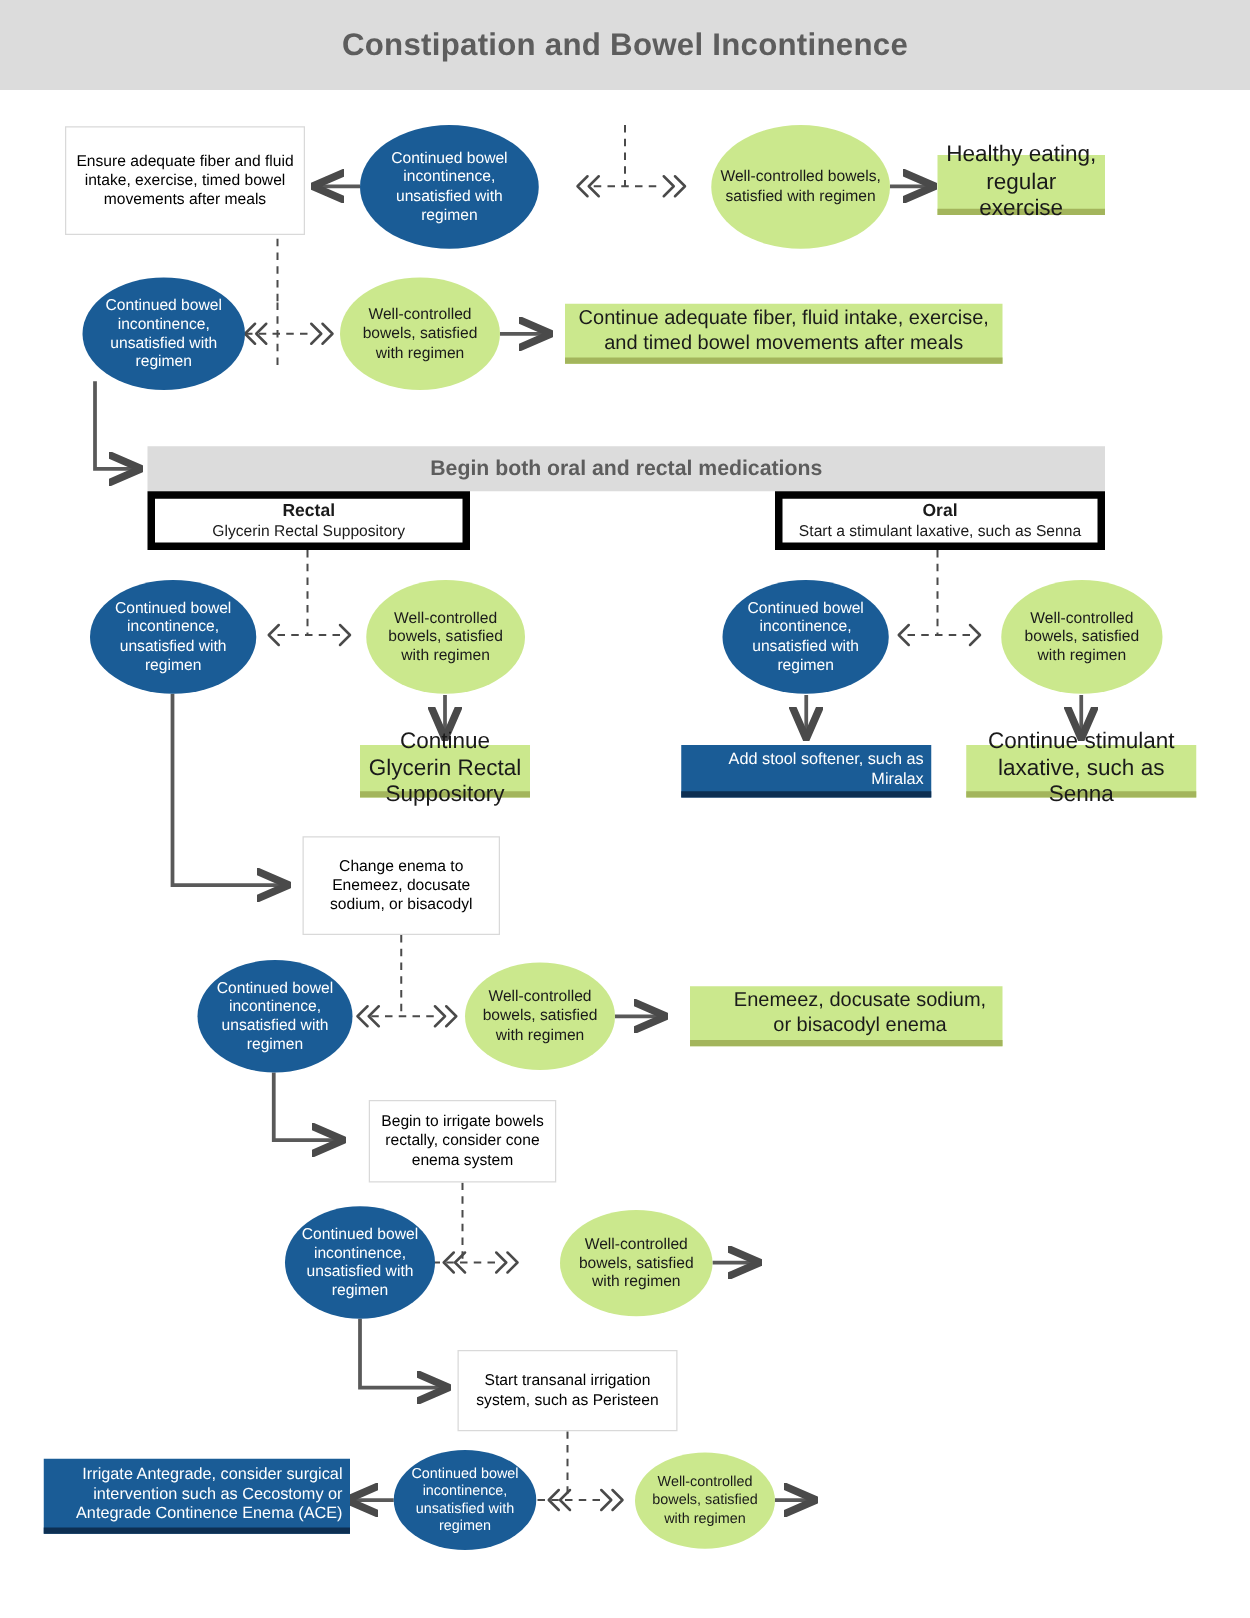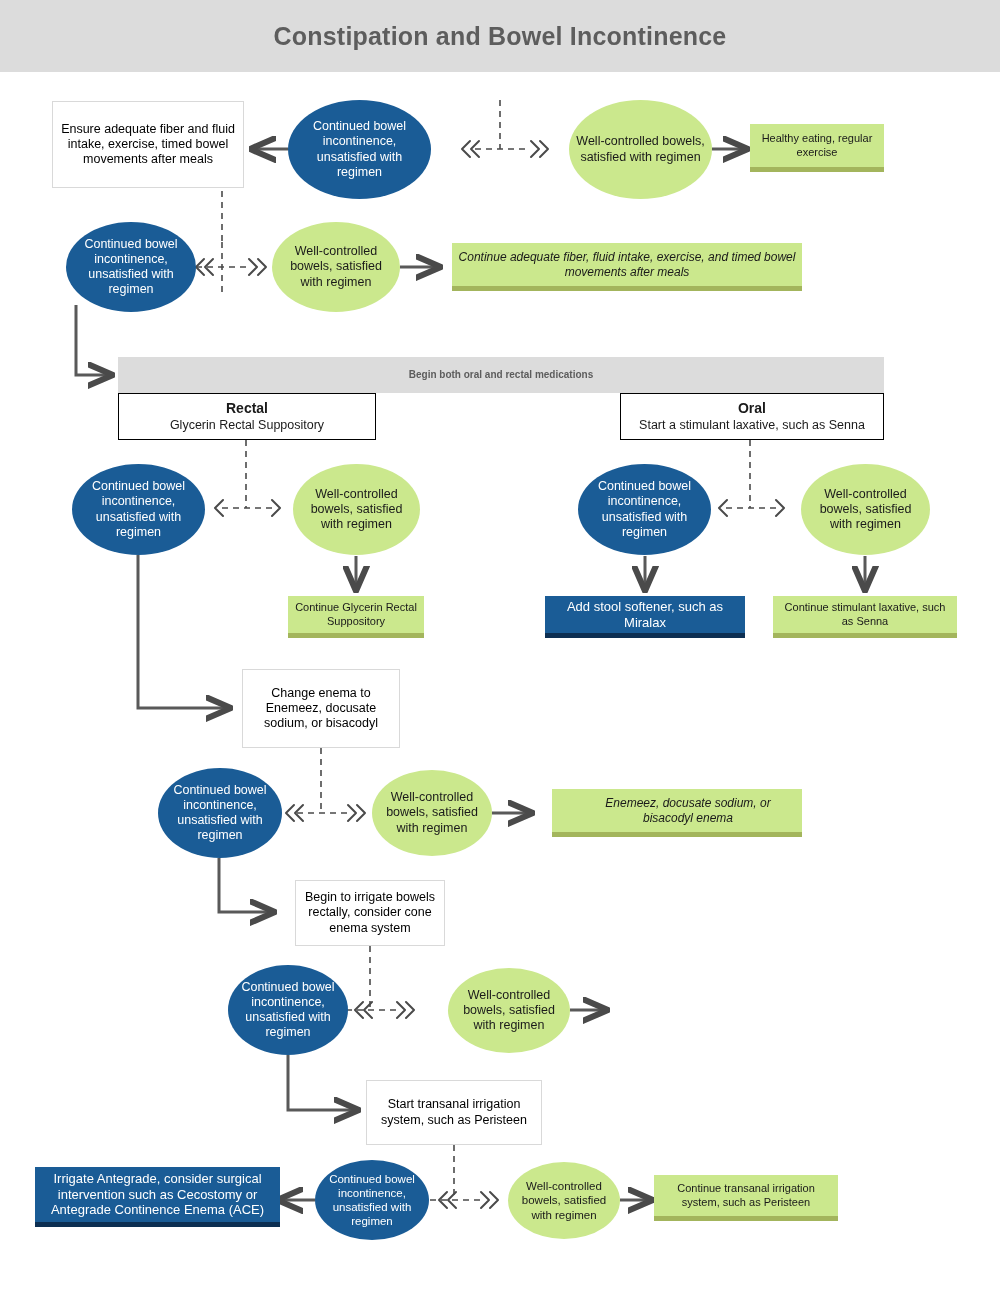--- a/index.html
+++ b/index.html
@@ -37,34 +37,34 @@
   .ell-green{
     background:#cbe88d;border-radius:50%;color:#1a1a1a;font-size:12.5px;
   }
 
   
   .box-white{
     background:#ffffff;border:1px solid #d9d9d9;font-size:12.5px;color:#000000;
   }
   
   .box-green{
-    background:#cbe88d;border-bottom:5px solid #a3b55c;color:#1a1a1a;font-size:11px;
-  }
-  .box-green.lg{font-size:12px;font-style:italic;}
+    background:#cbe88d;border-bottom:5px solid #a3b55c;color:#1a1a1a;font-size:18px;
+  }
+  .box-green.lg{font-size:16px;}
   
   .box-navy{
-    background:#1a5c96;border-bottom:5px solid #0d2f52;color:#ffffff;font-size:13px;
+    background:#1a5c96;border-bottom:5px solid #0d2f52;color:#ffffff;font-size:13px;text-align:right;
   }
 
   
   .band{
-    background:#dcdcdc;color:#5d5d5d;font-size:10px;font-weight:bold;
+    background:#dcdcdc;color:#5d5d5d;font-size:17px;font-weight:bold;
   }
   .subbox{
-    background:#ffffff;border:1px solid #000000;color:#1a1a1a;font-size:12.5px;
+    background:#ffffff;border:6px solid #000000;color:#1a1a1a;font-size:12.5px;
     flex-direction:column;
   }
   .subbox b{font-size:14px;display:block;margin-bottom:2px;}
 
   
   #wires{position:absolute;left:0;top:0;width:1000px;height:1294px;
          pointer-events:none;}
   .solid{stroke:#595959;stroke-width:3;fill:none;}
   .dash{stroke:#4a4a4a;stroke-width:1.6;fill:none;stroke-dasharray:6 5;}
   .chev{stroke:#4a4a4a;stroke-width:2;fill:none;stroke-linecap:round;stroke-linejoin:round;}
@@ -275,17 +275,14 @@
   </div>
 
   <div class="node ell-blue" style="left:315px;top:1160px;width:114px;height:80px;font-size:11.5px;">
     <span class="txt">Continued bowel incontinence, unsatisfied with regimen</span>
   </div>
 
   <div class="node ell-green" style="left:508px;top:1162px;width:112px;height:77px;font-size:11.5px;">
     <span class="txt">Well-controlled bowels, satisfied with regimen</span>
   </div>
 
-  <div class="node box-green" style="left:654px;top:1175px;width:184px;height:46px;">
-    <span class="txt">Continue transanal irrigation system, such as Peristeen</span>
-  </div>
 
 </div>
 
 </body></html>

